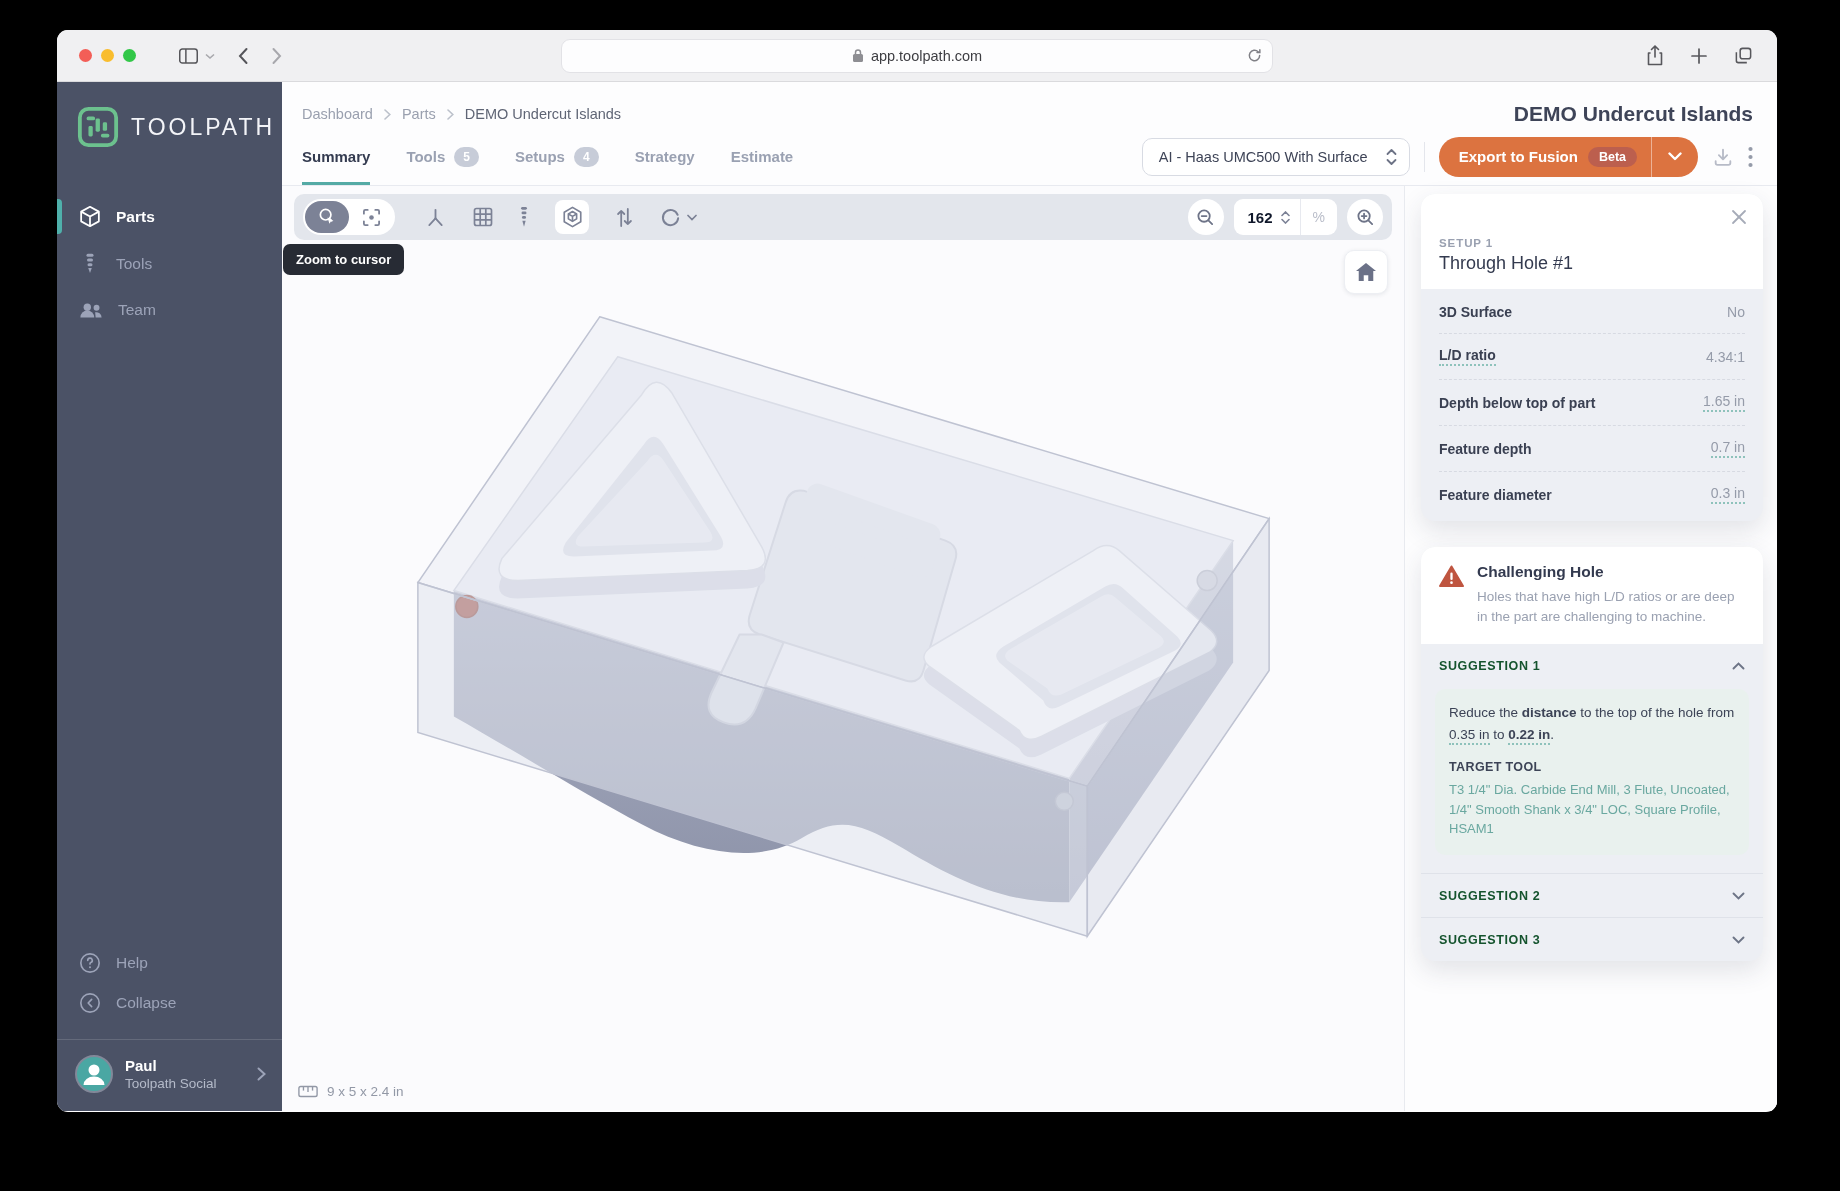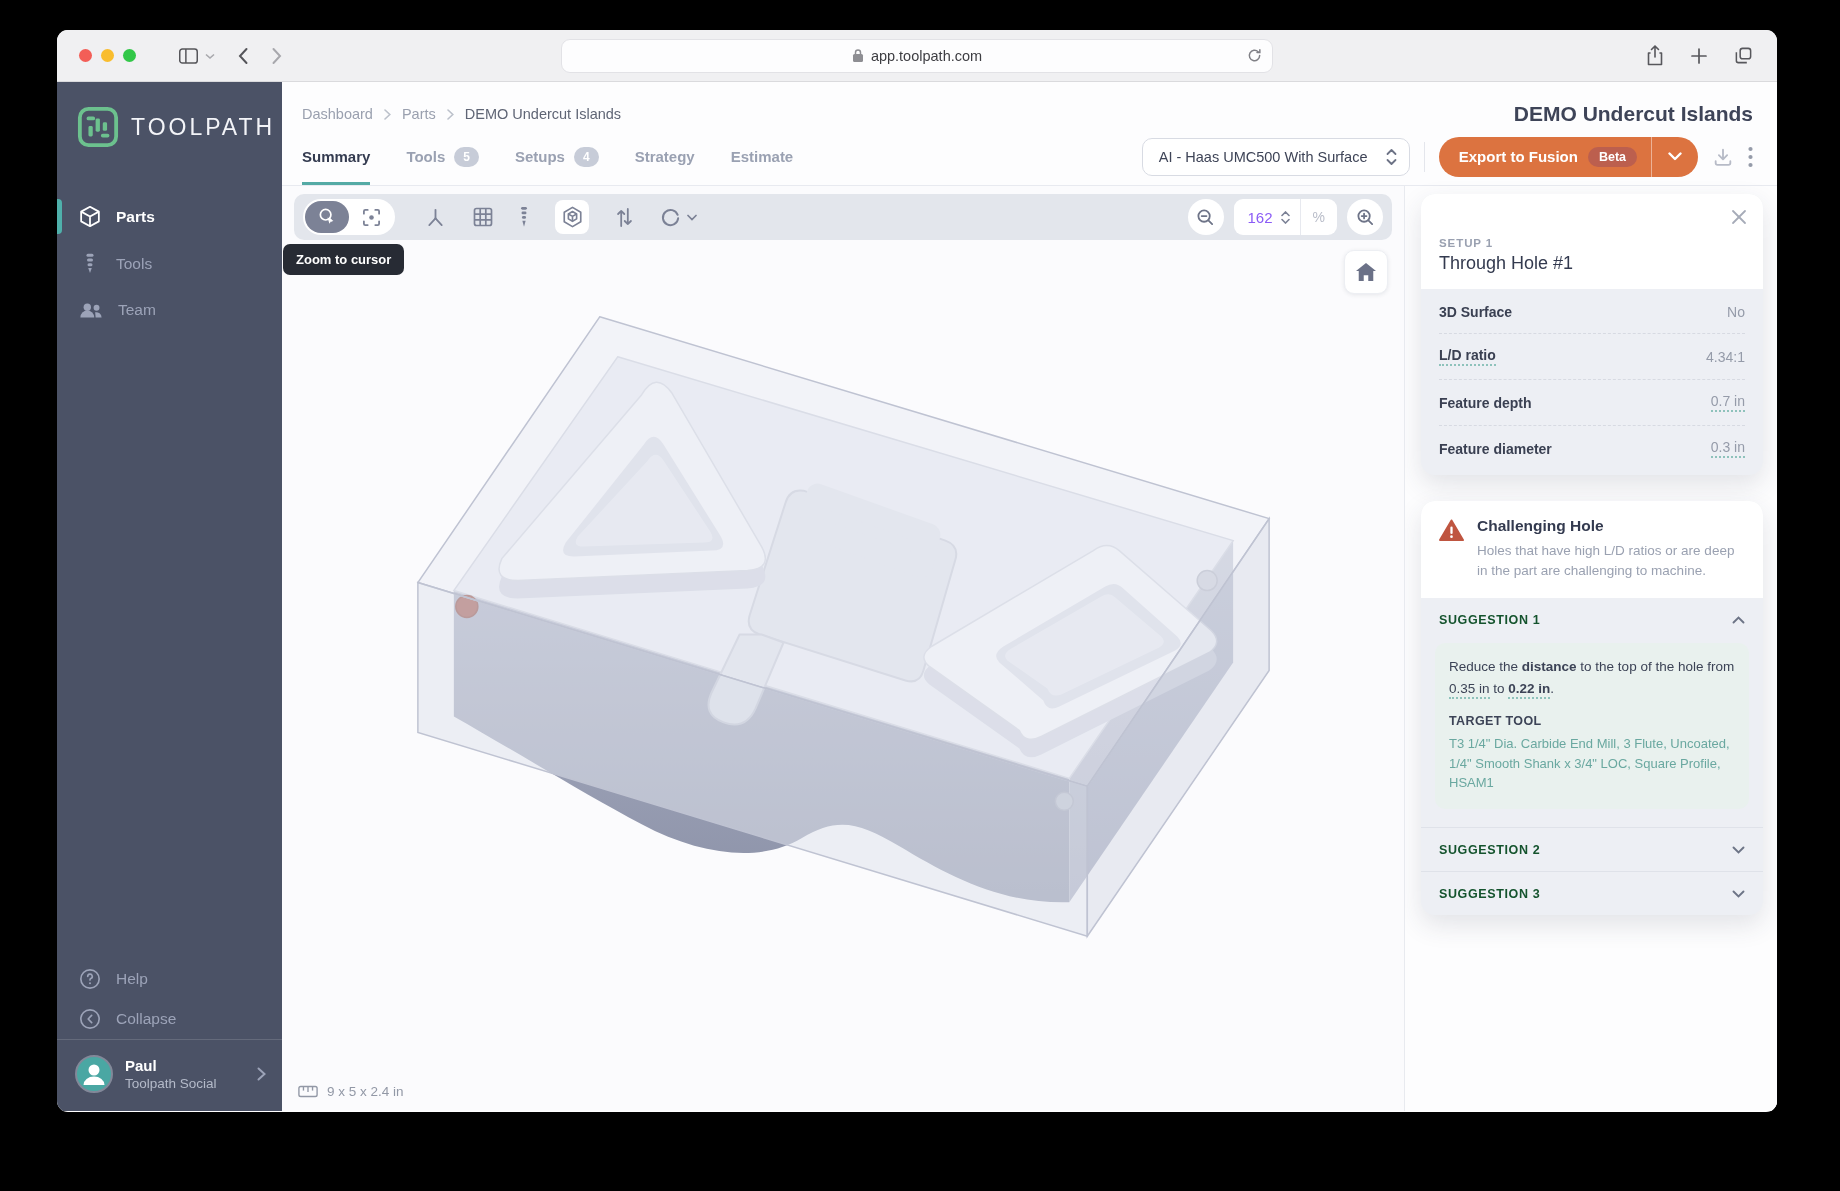--- a/index.html
+++ b/index.html
@@ -29,21 +29,21 @@
   .sidebar { width:225px; background:#4b5266; display:flex; flex-direction:column; flex:none; }
   .brand { display:flex; align-items:center; gap:12px; padding:24px 0 0 20px; }
   .brand-name { font-size:23px; letter-spacing:3px; font-weight:400; color:#f3f4f8; }
   .nav { margin-top:48px; display:flex; flex-direction:column; gap:6px; }
   .nav-item { display:flex; align-items:center; gap:15px; padding:9px 22px; font-size:15.5px;
               color:#9ca3b8; position:relative; cursor:pointer; }
   .nav-item.active { color:#fff; font-weight:700; }
   .nav-item.active::before { content:""; position:absolute; left:0; top:3px; bottom:3px; width:5px;
                              background:#4fb0ab; border-radius:0 4px 4px 0; }
   .side-footer { margin-top:auto; }
-  .user-row { border-top:1px solid rgba(255,255,255,.14); padding:15px 16px 18px 18px;
+  .user-row { border-top:1px solid rgba(255,255,255,.14); margin-top:16px; padding:15px 16px 18px 18px;
               display:flex; align-items:center; gap:12px; }
   .user-name { font-size:15px; font-weight:700; color:#fff; }
   .user-org { font-size:13.5px; color:#b4bac9; margin-top:2px; }
   .user-chevron { margin-left:auto; color:#9ca3b8; }
 
   
   .main { flex:1; display:flex; flex-direction:column; background:#fdfdfe; min-width:0; }
   .main-header { display:flex; align-items:center; justify-content:space-between; padding:20px 24px 0 20px; }
   .breadcrumb { display:flex; align-items:center; gap:11px; font-size:14.5px; color:#9aa0af; }
   .crumb-sep { color:#bcc1cb; font-size:13px; }
@@ -79,21 +79,21 @@
                 border-radius:10px; display:flex; align-items:center; padding:0 9px; z-index:3; }
   .vt-pill { background:#fff; border-radius:18px; height:36px; display:flex; align-items:center; padding:2px; }
   .vt-btn { width:44px; height:32px; border-radius:16px; display:grid; place-items:center; color:#7c8296; cursor:pointer; }
   .vt-btn.sel { background:#7c8296; color:#fff; }
   .vt-icons { display:flex; align-items:center; gap:27px; margin-left:30px; color:#7c8296; }
   .vt-sq { width:34px; height:34px; background:#fff; border-radius:8px; display:grid; place-items:center; }
   .vt-right { margin-left:auto; display:flex; align-items:center; gap:10px; }
   .vt-circle { width:36px; height:36px; border-radius:50%; background:#fff; display:grid; place-items:center;
                color:#6e7488; cursor:pointer; }
   .zoom-box { height:36px; background:#fff; border-radius:9px; display:flex; align-items:center; overflow:hidden; }
-  .zoom-val { font-size:15px; color:#8b5cf6; padding:0 8px 0 14px; }
+  .zoom-val { font-size:15px; color:#0f172a; padding:0 8px 0 14px;font-weight:bold; }
   .zoom-spin { display:flex; flex-direction:column; gap:1px; color:#7c8296; padding-right:10px; cursor:pointer; }
   .zoom-div { width:1px; align-self:stretch; background:#e7e9ef; }
   .zoom-unit { font-size:14px; color:#b9bdc9; padding:0 12px; }
   .vp-tooltip { position:absolute; left:1px; top:58px; background:#272b34; color:#fff; font-size:13px;
                 font-weight:600; padding:8px 13px; border-radius:7px; z-index:4; }
   .home-btn { position:absolute; top:64px; right:16px; width:44px; height:44px; background:#fff;
               border:1px solid #edeff3; border-radius:10px; box-shadow:0 1px 4px rgba(40,45,70,.10);
               display:grid; place-items:center; color:#6b7187; cursor:pointer; z-index:3; }
   .model-svg { position:absolute; inset:0; width:100%; height:100%; }
   .dims { position:absolute; left:16px; bottom:12px; display:flex; gap:9px; align-items:center;
@@ -498,20 +498,24 @@
               <div class="spec-rows">
                 <div class="spec-row">
                   <span class="spec-label">3D Surface</span>
                   <span class="spec-value">No</span>
                 </div>
                 <div class="spec-row">
                   <span class="spec-label dotu">L/D ratio</span>
                   <span class="spec-value">4.34:1</span>
                 </div>
                 <div class="spec-row">
+                  <span class="spec-label">Depth below top of part</span>
+                  <span class="spec-value dotu">1.65 in</span>
+                </div>
+                <div class="spec-row">
                   <span class="spec-label">Feature depth</span>
                   <span class="spec-value dotu">0.7 in</span>
                 </div>
                 <div class="spec-row">
                   <span class="spec-label">Feature diameter</span>
                   <span class="spec-value dotu">0.3 in</span>
                 </div>
               </div>
             </div>
 

